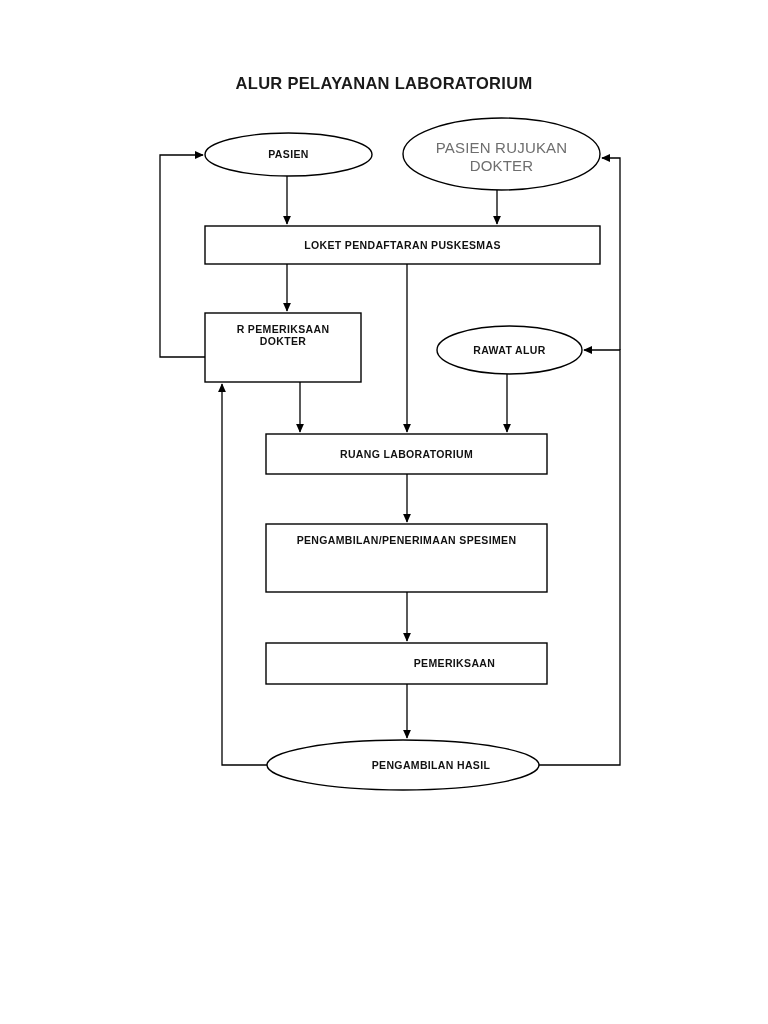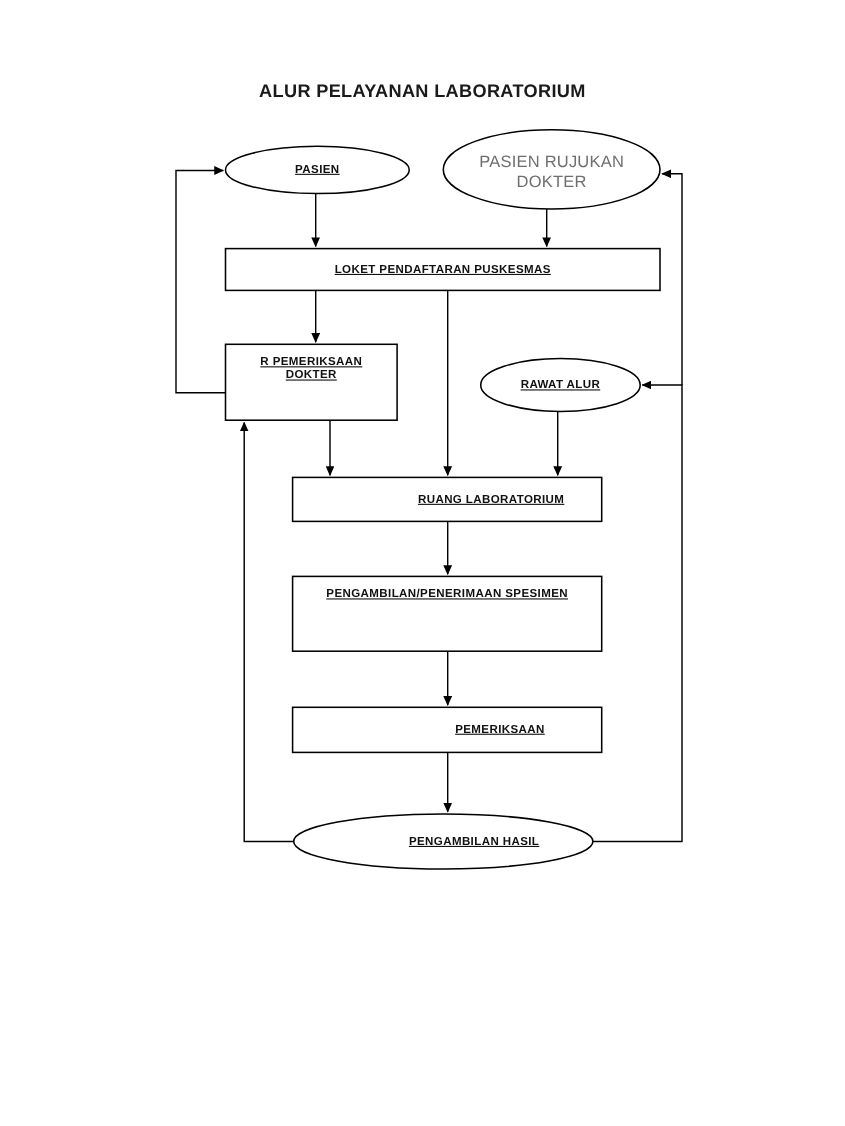--- a/index.html
+++ b/index.html
@@ -46,21 +46,20 @@
     font-family: "Liberation Sans", sans-serif;
     color: #111111;
     line-height: 1.22;
     white-space: pre-line;
     pointer-events: none;
   }
   .lbl-bold {
     font-weight: bold;
     font-size: 10.5px;
     letter-spacing: 0.35px;
-    text-decoration: underline;
   }
   .lbl-light {
     font-weight: normal;
     font-size: 15px;
     color: #6e6e6e;
     letter-spacing: 0.2px;
   }
 </style>
 </head>
 <body>
@@ -104,19 +103,19 @@
   </svg>
 
   <div id="labels-layer">
       <div class="node-label lbl-bold" style="left: 205px; width: 167px; top: 148.1px;">PASIEN</div>
       <div class="node-label lbl-light" style="left: 403px; width: 197px; top: 138.7px;">PASIEN RUJUKAN
 DOKTER</div>
       <div class="node-label lbl-bold" style="left: 205px; width: 395px; top: 238.6px;">LOKET PENDAFTARAN PUSKESMAS</div>
       <div class="node-label lbl-bold" style="left: 205px; width: 156px; top: 322.6px;">R PEMERIKSAAN
 DOKTER</div>
       <div class="node-label lbl-bold" style="left: 437px; width: 145px; top: 343.6px;">RAWAT ALUR</div>
-      <div class="node-label lbl-bold" style="left: 266px; width: 281px; top: 447.6px; margin-left: 40px;">RUANG LABORATORIUM</div>
+      <div class="node-label lbl-bold" style="left: 266px; width: 281px; top: 447.6px;">RUANG LABORATORIUM</div>
       <div class="node-label lbl-bold" style="left: 266px; width: 281px; top: 533.6px;">PENGAMBILAN/PENERIMAAN SPESIMEN</div>
       <div class="node-label lbl-bold" style="left: 266px; width: 281px; top: 657.1px; padding-left: 48px;">PEMERIKSAAN</div>
       <div class="node-label lbl-bold" style="left: 267px; width: 272px; top: 758.6px; padding-left: 28px;">PENGAMBILAN HASIL</div>
     </div>
 
 </div>
 
 </body></html>

